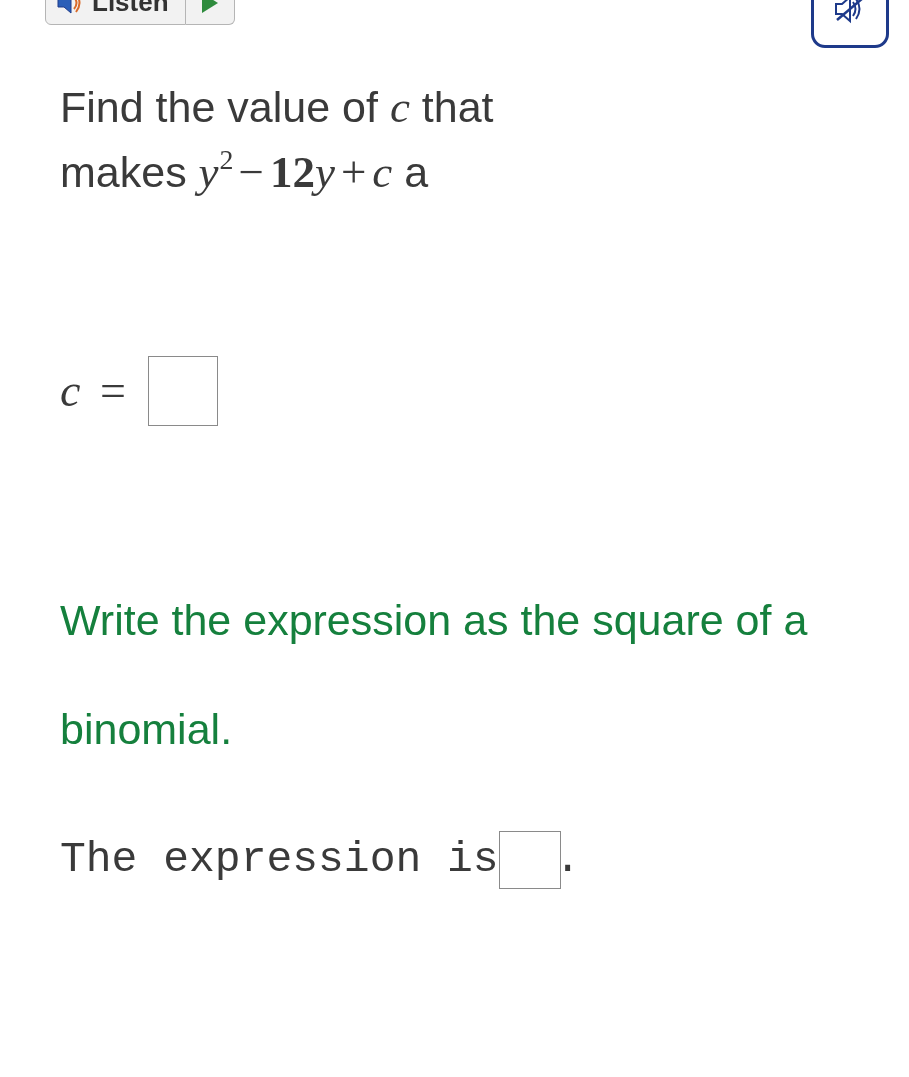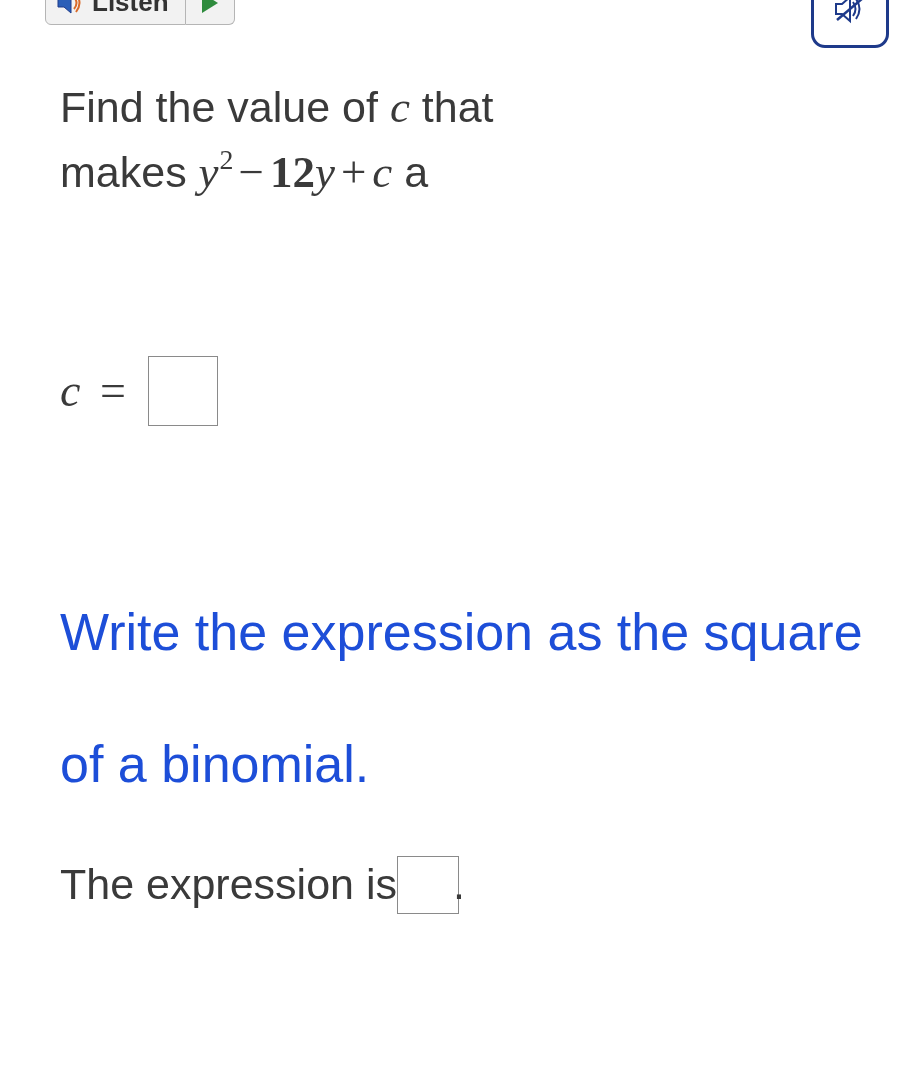--- a/index.html
+++ b/index.html
@@ -105,31 +105,32 @@
     height: 70px;
     border: 1.5px solid #8a8a8a;
     background: #fff;
   }
   .input-box.small {
     width: 62px;
     height: 58px;
   }
   .second-q {
     margin-top: 140px;
-    font-size: 52px;
+    font-size: 43px;
     line-height: 2.55;
-    color: #1d4ed8;
+    color: #15803d;
   }
   .expr-row {
-    margin-top: 25px;
+    margin-top: 46px;
     font-size: 43px;
     color: #3a3a3a;
     display: flex;
     align-items: center;
     gap: 0;
+    font-family: Liberation Mono, monospace;
   }
   .period {
     font-size: 43px;
     margin-left: -6px;
   }
 </style>
 </head>
 <body>
 
 <div class="top-bar">

